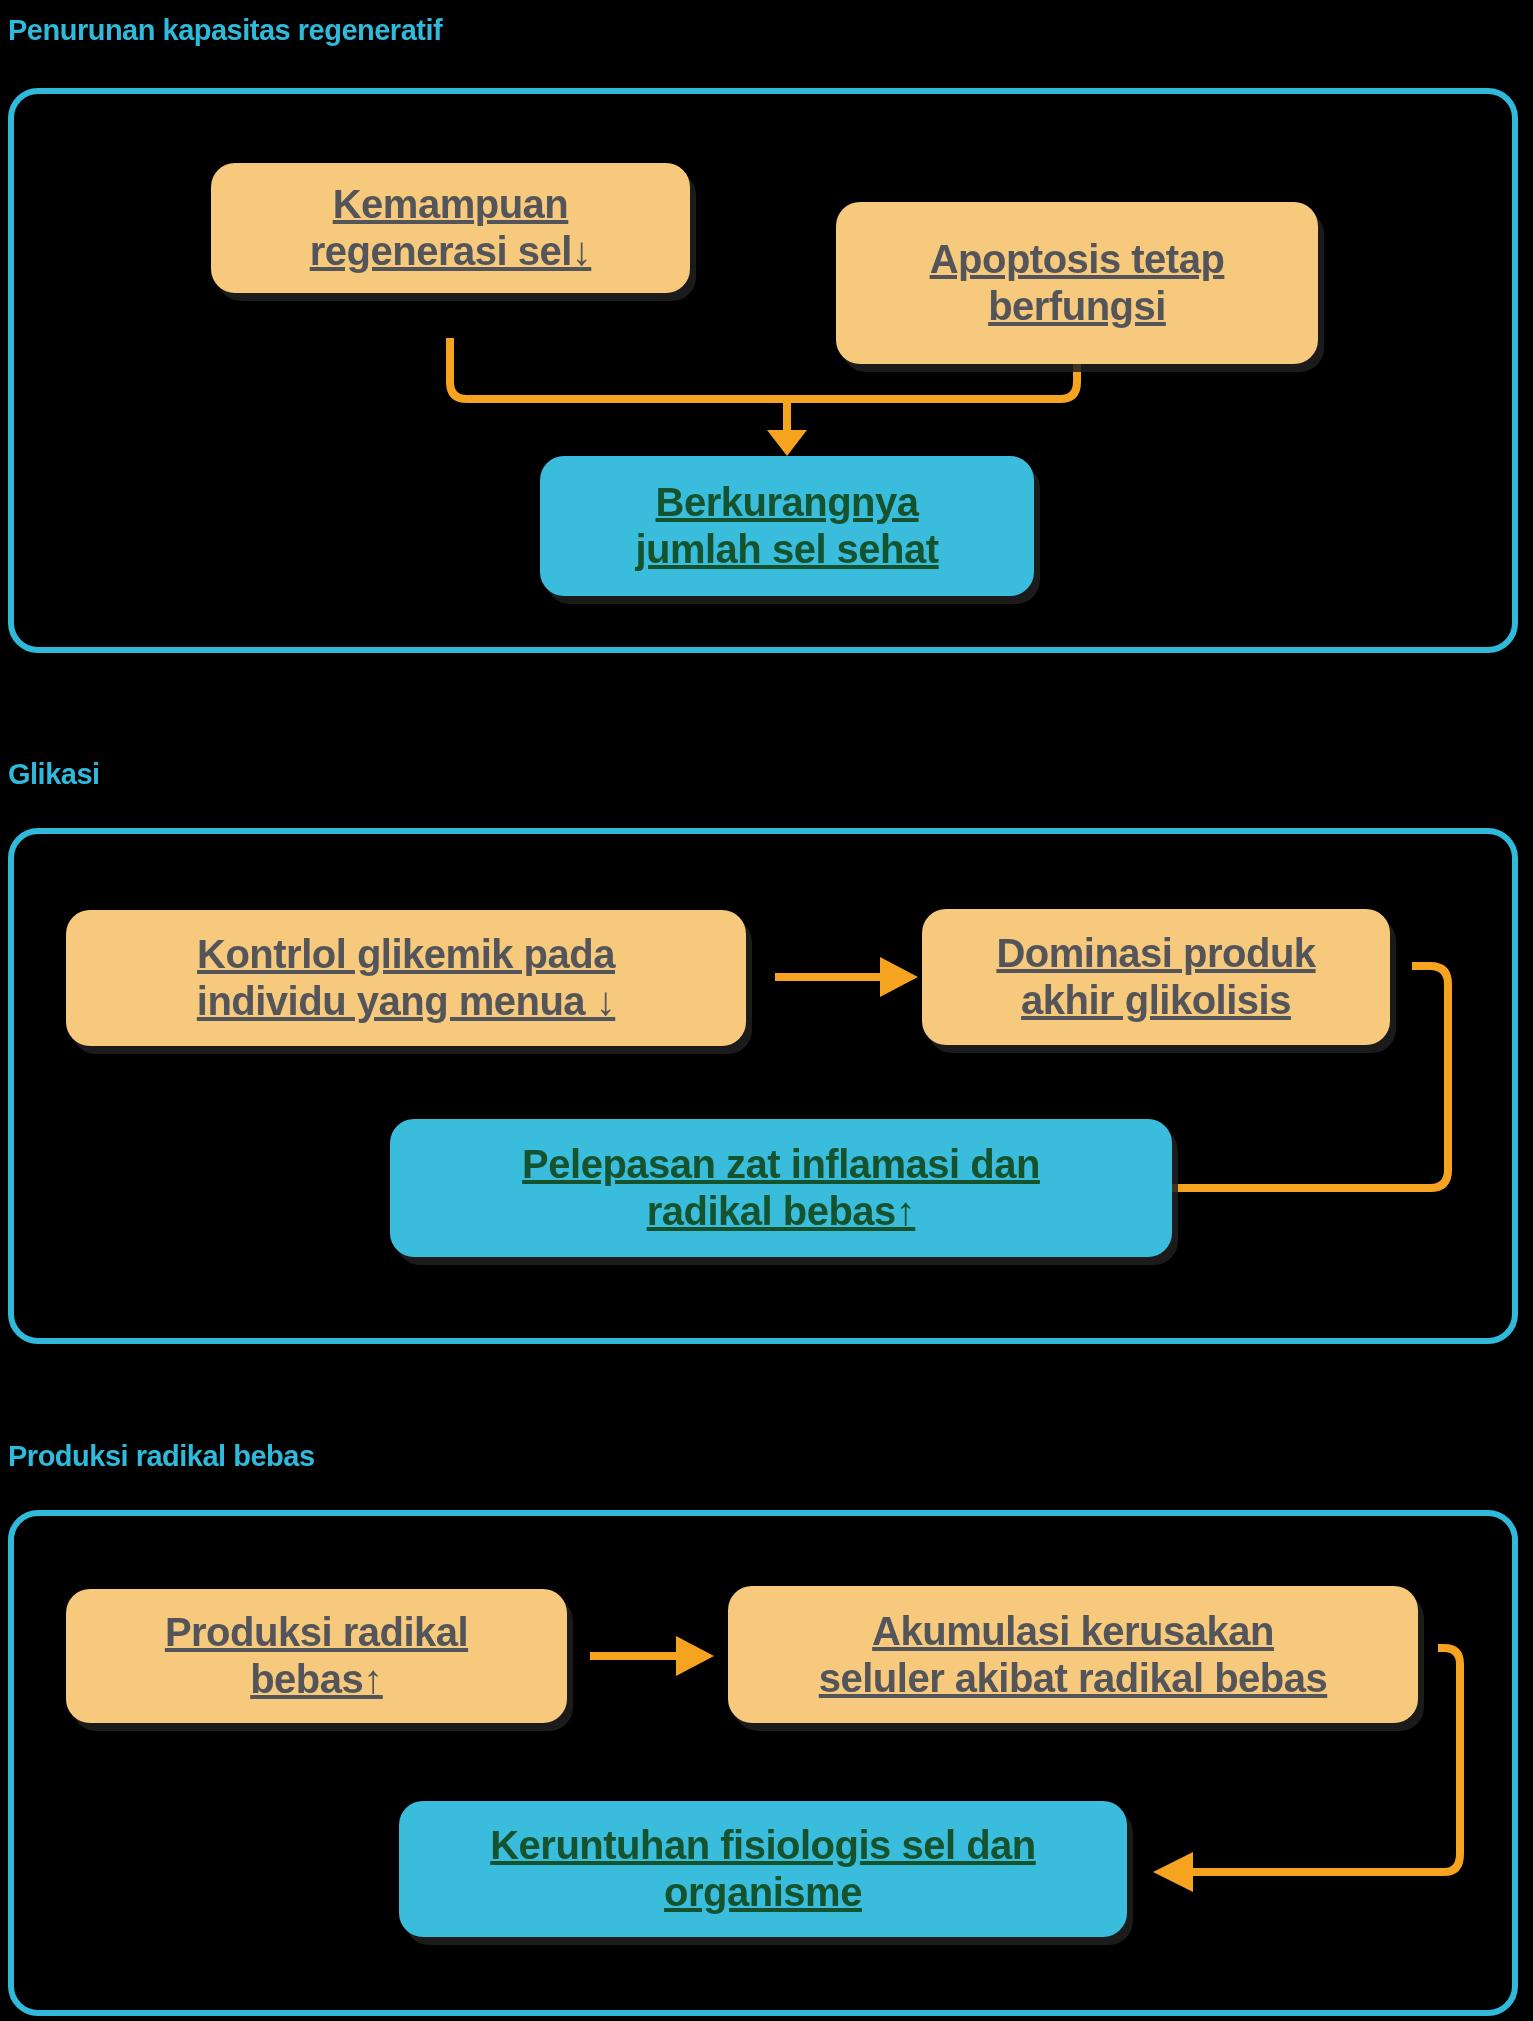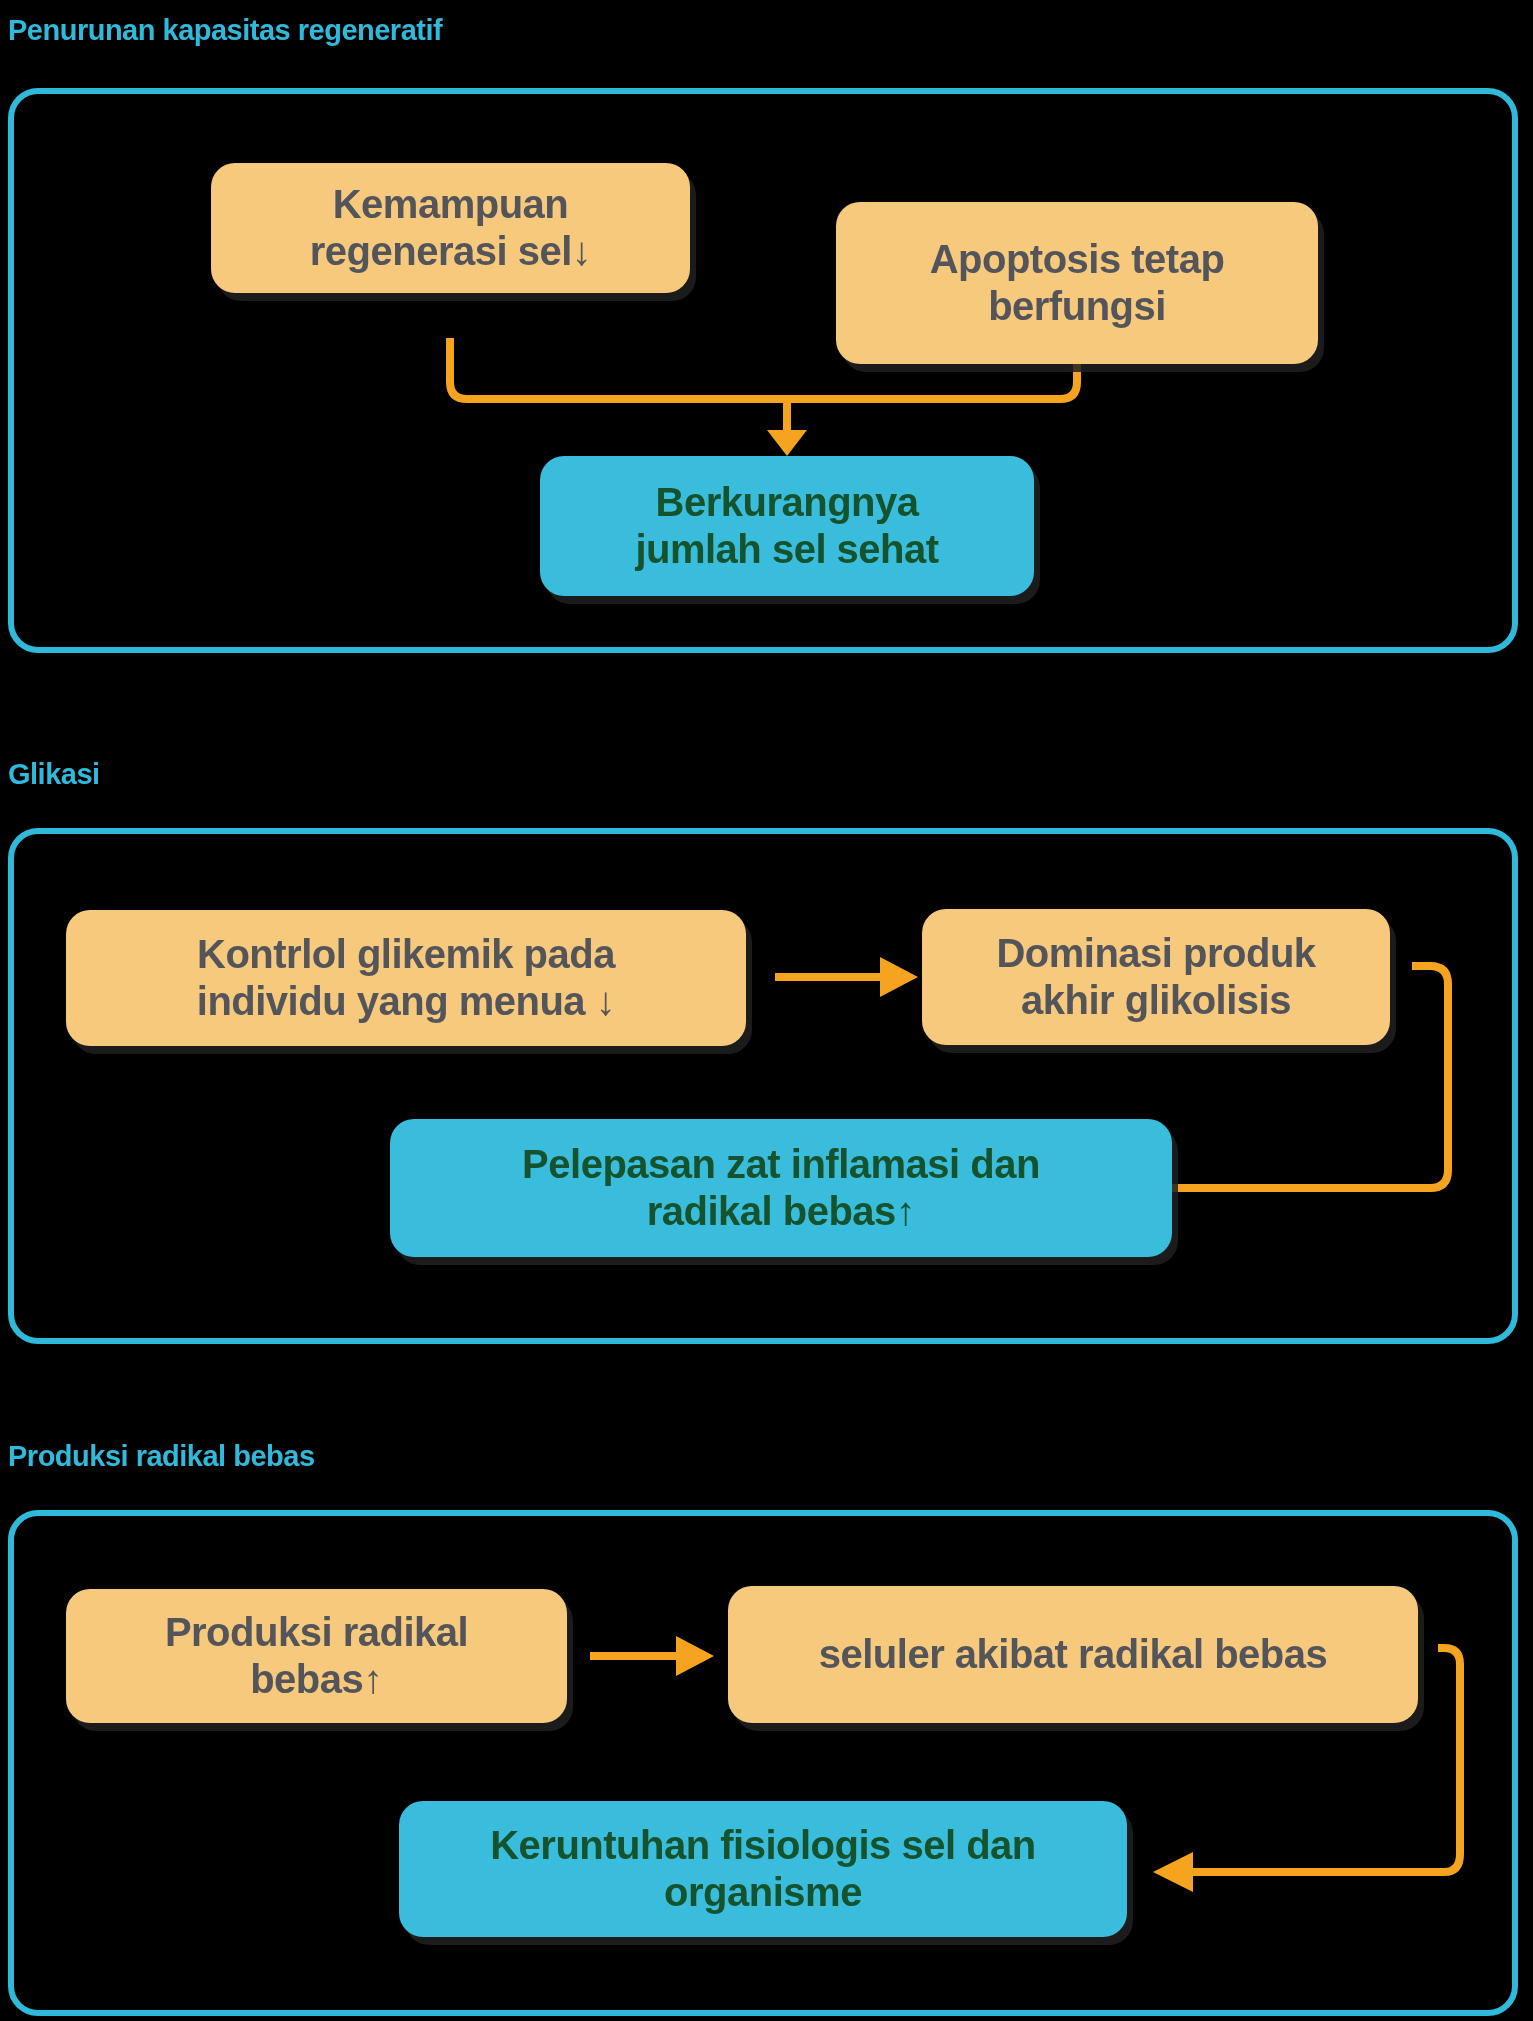--- a/index.html
+++ b/index.html
@@ -49,21 +49,21 @@
     align-items: center;
     justify-content: center;
     text-align: center;
     font-weight: bold;
     font-size: 40px;
     line-height: 47px;
     letter-spacing: -0.5px;
     box-sizing: border-box;
     box-shadow: 6px 8px 0 rgba(32,32,32,0.85);
   }
-  .node span { display: block; white-space: nowrap; }
+  .node span { display: block; white-space: nowrap; text-decoration: underline; }
   .box-orange { background: #F6C97C; color: #54555A; }
   .box-blue   { background: #3ABDDC; color: #14532d; }
 
   
   #box-k { left: 211px; top: 163px;  width: 479px; height: 130px; }
   #box-a { left: 836px; top: 163px;  width: 482px; height: 162px; margin-top: 39px; }
   #box-b { left: 540px; top: 456px;  width: 494px; height: 140px; }
   
   #box-c { left: 66px;  top: 910px;  width: 680px; height: 136px; }
   #box-d { left: 922px; top: 909px;  width: 468px; height: 136px; }
@@ -143,20 +143,21 @@
   <div id="box-e" class="node box-blue">
     <span>Pelepasan zat inflamasi dan</span>
     <span>radikal bebas↑</span>
   </div>
 
   <div id="box-f" class="node box-orange">
     <span>Produksi radikal</span>
     <span>bebas↑</span>
   </div>
   <div id="box-g" class="node box-orange">
+    <span>Akumulasi kerusakan</span>
     <span>seluler akibat radikal bebas</span>
   </div>
   <div id="box-h" class="node box-blue">
     <span>Keruntuhan fisiologis sel dan</span>
     <span>organisme</span>
   </div>
 
 </div>
 
 </body></html>

